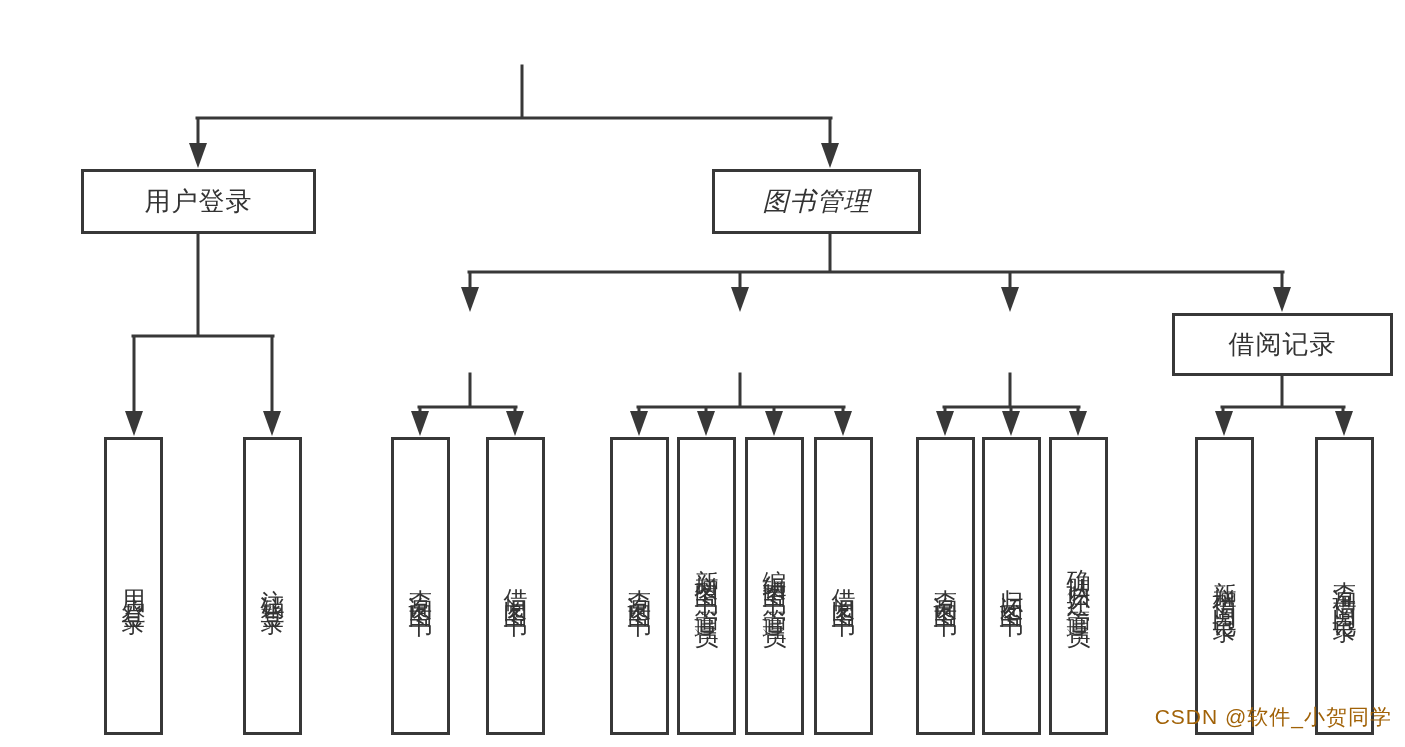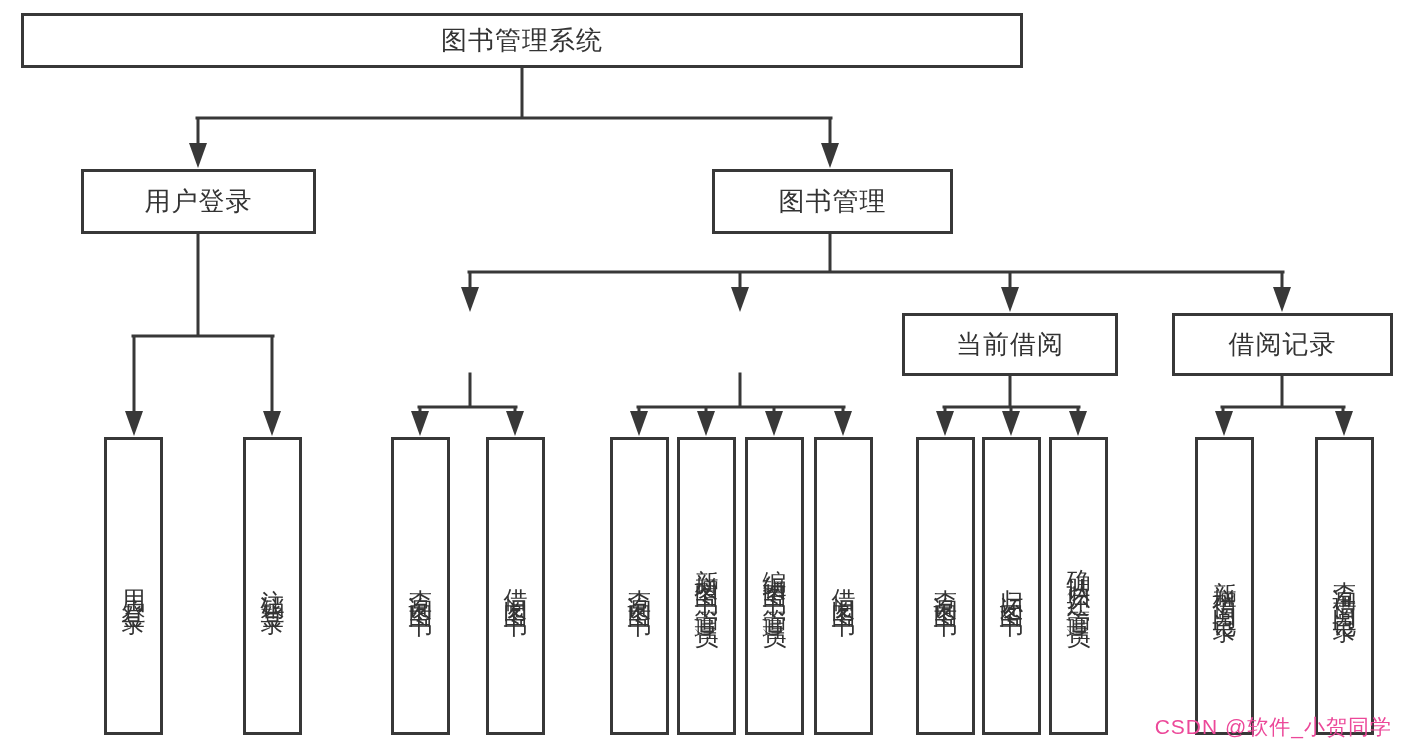--- a/index.html
+++ b/index.html
@@ -53,23 +53,23 @@
     writing-mode: vertical-rl;
     text-orientation: mixed;
     font-size: 24px;
     letter-spacing: 8px;
     color: #333333;
     line-height: 1;
   }
   .watermark {
     position: absolute;
     right: 13px;
-    bottom: 6px;
+    bottom: 16px;
     font-size: 21px;
-    color: #ec4899;
+    color: #a16207;
     letter-spacing: 1px;
     white-space: nowrap;
   }
 </style>
 </head>
 <body>
 
 <div class="canvas">
 
   <svg class="connector-layer" width="1405" height="747" viewBox="0 0 1405 747" xmlns="http://www.w3.org/2000/svg">
@@ -98,34 +98,28 @@
       <polygon points="774,436 765,411 783,411"></polygon>
       <polygon points="843,436 834,411 852,411"></polygon>
       <polygon points="945,436 936,411 954,411"></polygon>
       <polygon points="1011,436 1002,411 1020,411"></polygon>
       <polygon points="1078,436 1069,411 1087,411"></polygon>
       <polygon points="1224,436 1215,411 1233,411"></polygon>
       <polygon points="1344,436 1335,411 1353,411"></polygon>
     </g>
   </svg>
 
-  <div class="node" style="left:21px; top:13px; width:1002px; height:55px;">
-    <span>图书管理系统</span>
-  </div>
 
   <div class="node" style="left:81px; top:169px; width:235px; height:65px;">
     <span>用户登录</span>
   </div>
-  <div class="node" style="left:712px; top:169px; width:241px; height:65px;">
+  <div class="node" style="left:712px; top:169px; width:209px; height:65px;font-style:italic;">
     <span>图书管理</span>
   </div>
 
-  <div class="node" style="left:902px; top:313px; width:216px; height:63px;">
-    <span>当前借阅</span>
-  </div>
   <div class="node" style="left:1172px; top:313px; width:221px; height:63px;">
     <span>借阅记录</span>
   </div>
 
   <div class="leaf" style="left:104px;">
     <span class="vtext">用户登录</span>
   </div>
   <div class="leaf" style="left:243px;">
     <span class="vtext">注销登录</span>
   </div>

